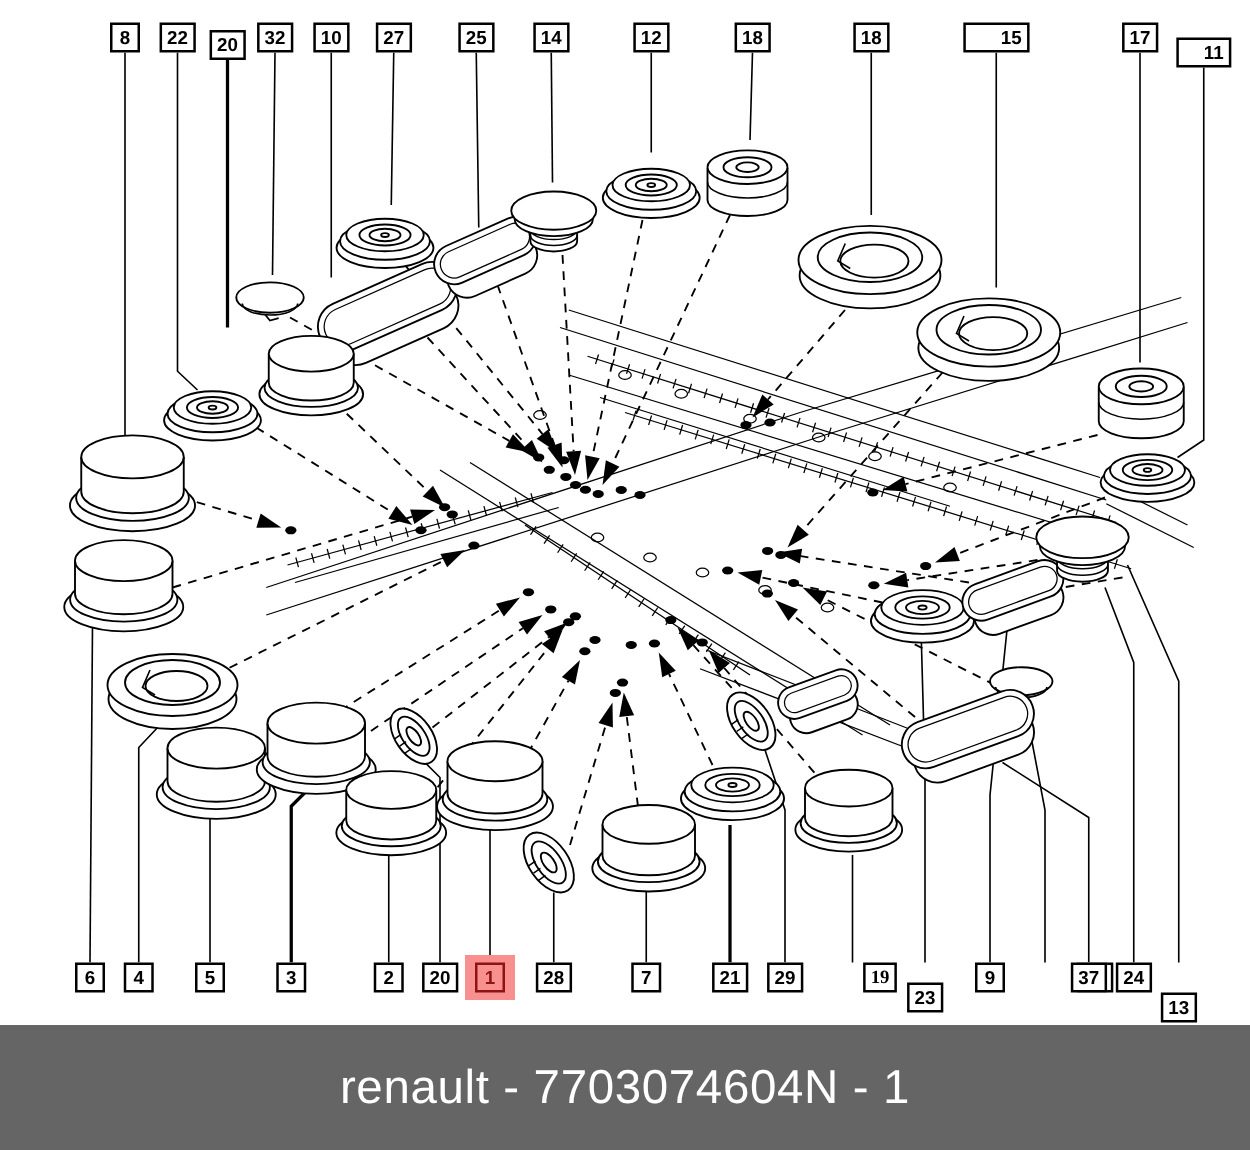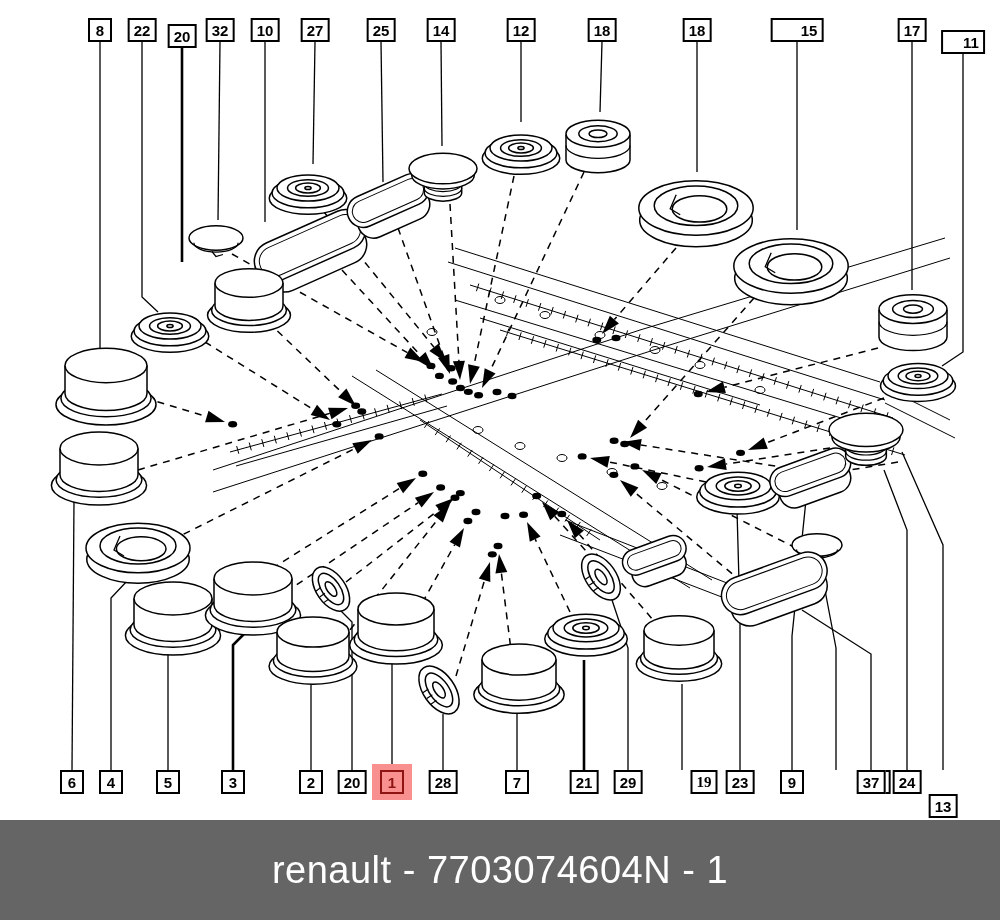--- a/index.html
+++ b/index.html
@@ -555,21 +555,21 @@
       <div class="callout" style="left: 233px; top: 770px;">3</div>
       <div class="callout" style="left: 311px; top: 770px;">2</div>
       <div class="callout" style="left: 352px; top: 770px;">20</div>
       <div class="hl-glow" style="left: 392px; top: 764px;"></div>
       <div class="callout hl" style="left: 392px; top: 770px;">1</div>
       <div class="callout" style="left: 443px; top: 770px;">28</div>
       <div class="callout" style="left: 517px; top: 770px;">7</div>
       <div class="callout" style="left: 584px; top: 770px;">21</div>
       <div class="callout" style="left: 628px; top: 770px;">29</div>
       <div class="callout" style="left: 704px; top: 770px; font-family: Liberation Serif, serif;">19</div>
-      <div class="callout" style="left: 740px; top: 770px;">23</div>
+      <div class="callout" style="left: 740px; top: 786px;">23</div>
       <div class="callout" style="left: 792px; top: 770px;">9</div>
       <div class="callout" style="left: 836px; top: 770px; margin-left: 40px;">31</div>
       <div class="callout" style="left: 871px; top: 770px;">37</div>
       <div class="callout" style="left: 907px; top: 770px;">24</div>
       <div class="callout" style="left: 943px; top: 794px;">13</div>
     </div>
 
 <div class="footer">
   <span>renault - 7703074604</span>
   <span>N - 1</span>

